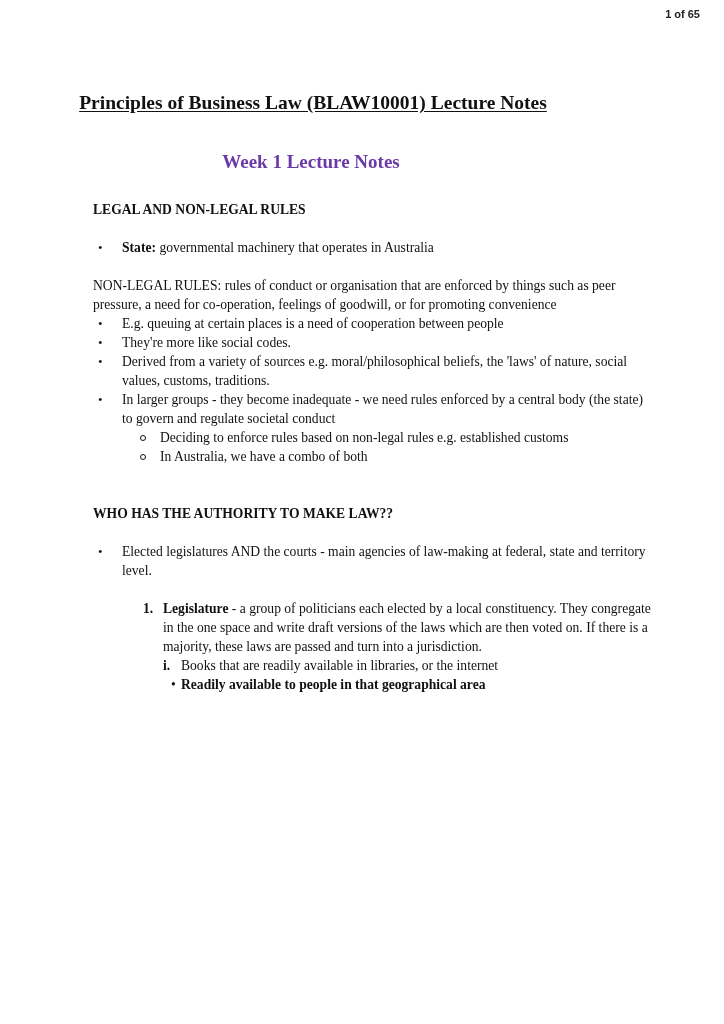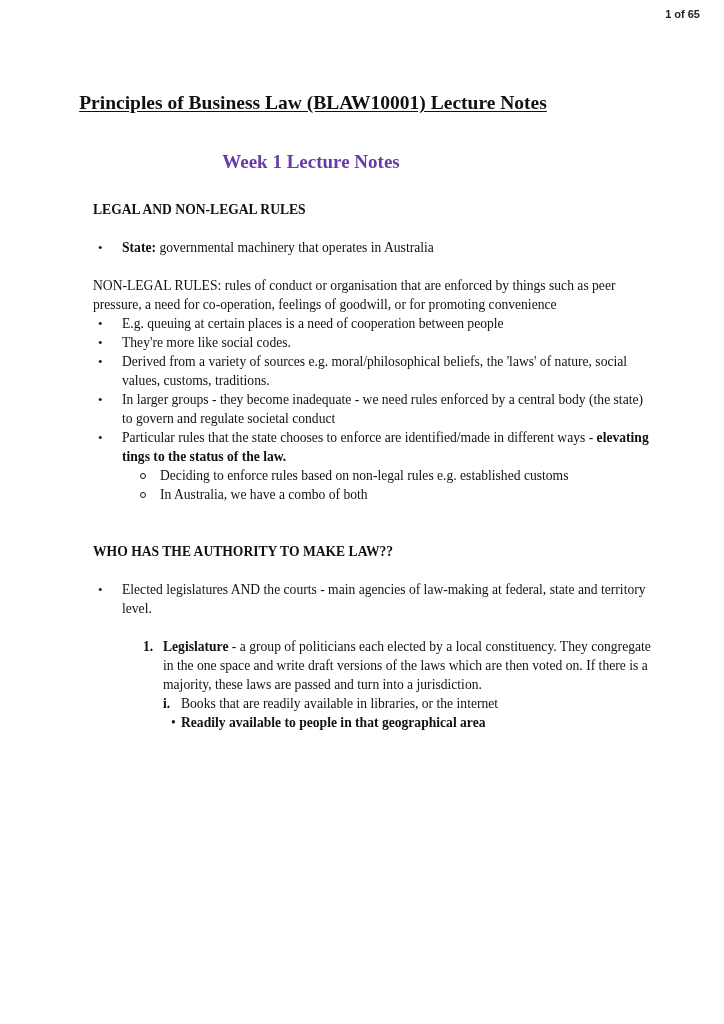--- a/index.html
+++ b/index.html
@@ -64,23 +64,20 @@
   <div style="height:19px"></div>
 
   <p>NON-LEGAL RULES: rules of conduct or organisation that are enforced by things such as peer pressure, a need for co-operation, feelings of goodwill, or for promoting convenience</p>
   <ul>
     <li class="li1">E.g. queuing at certain places is a need of cooperation between people</li>
     <li class="li1">They're more like social codes.</li>
     <li class="li1">Derived from a variety of sources e.g. moral/philosophical beliefs, the 'laws' of nature, social values, customs, traditions.</li>
     <li class="li1">In larger groups - they become inadequate - we need rules enforced by a central body (the state) to govern and regulate societal conduct</li>
   </ul>
   <ul>
-    <li class="li1"><span>Particular rules that the state chooses to enforce are identified/made in different ways - </span><b>elevating tings to the status of the law.</b></li>
-  </ul>
-  <ul>
     <li class="li2">Deciding to enforce rules based on non-legal rules e.g. established customs</li>
     <li class="li2">In Australia, we have a combo of both</li>
   </ul>
 
   <div style="height:38px"></div>
   <p class="h">WHO HAS THE AUTHORITY TO MAKE LAW??</p>
   <div style="height:19px"></div>
 
   <ul>
     <li class="li1">Elected legislatures AND the courts - main agencies of law-making at federal, state and territory level.</li>

